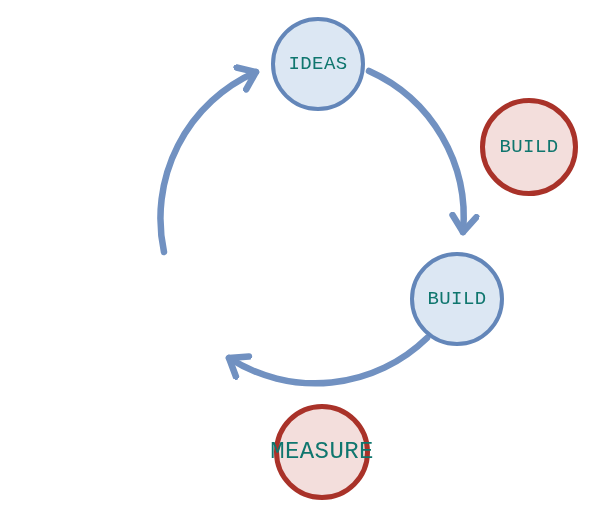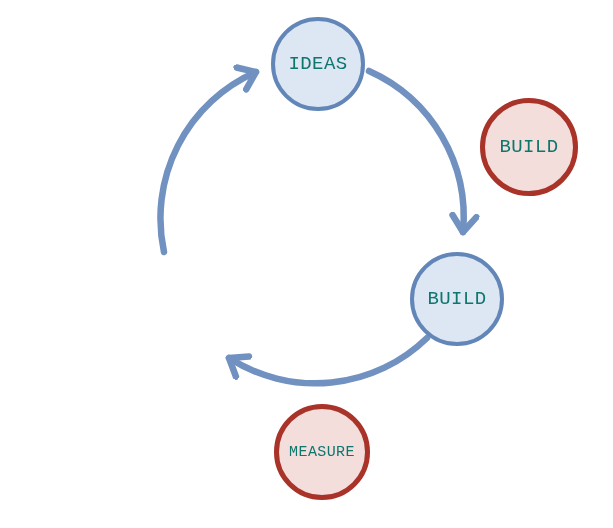--- a/index.html
+++ b/index.html
@@ -49,21 +49,21 @@
     border: 5px solid #a93229;
   }
   
   .node.ideas   { left: 271px; top: 17px;  width: 94px; height: 94px; }
   .node.code    { left: 410px; top: 252px; width: 94px; height: 94px; }
   .node.data    { left: 141px; top: 257px; width: 92px; height: 92px; }
   
   .node.learn   { left: 55px;  top: 98px;  width: 94px; height: 94px; }
   .node.build   { left: 480px; top: 98px;  width: 98px; height: 98px; }
   .node.measure { left: 274px; top: 404px; width: 96px; height: 96px; }
-  .node.measure .label { font-size: 15px; }
+  .node.measure .label { font-size: 24px; }
 </style>
 </head>
 <body>
 
 <div class="canvas">
 
   <svg class="arcs-layer" width="613" height="528" viewBox="0 0 613 528" xmlns="http://www.w3.org/2000/svg">
     <defs>
       <marker id="arrowV" markerUnits="userSpaceOnUse" markerWidth="40" markerHeight="36" refX="19" refY="15" orient="auto">
         <path d="M 3 3 L 19 15 L 3 27" fill="none" stroke="#7191c1" stroke-width="6.5" stroke-linecap="round" stroke-linejoin="round"></path>

